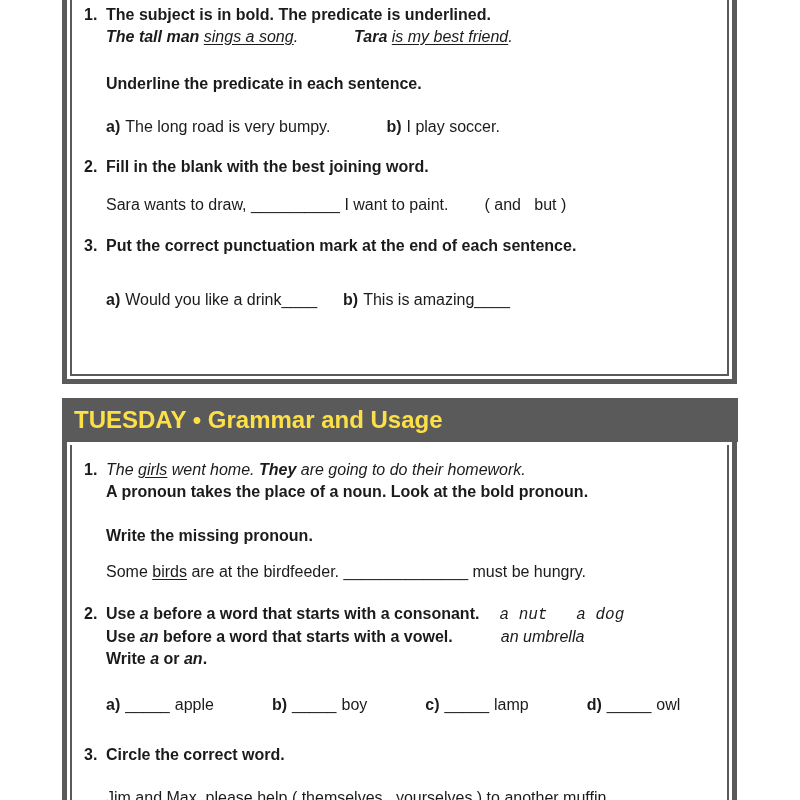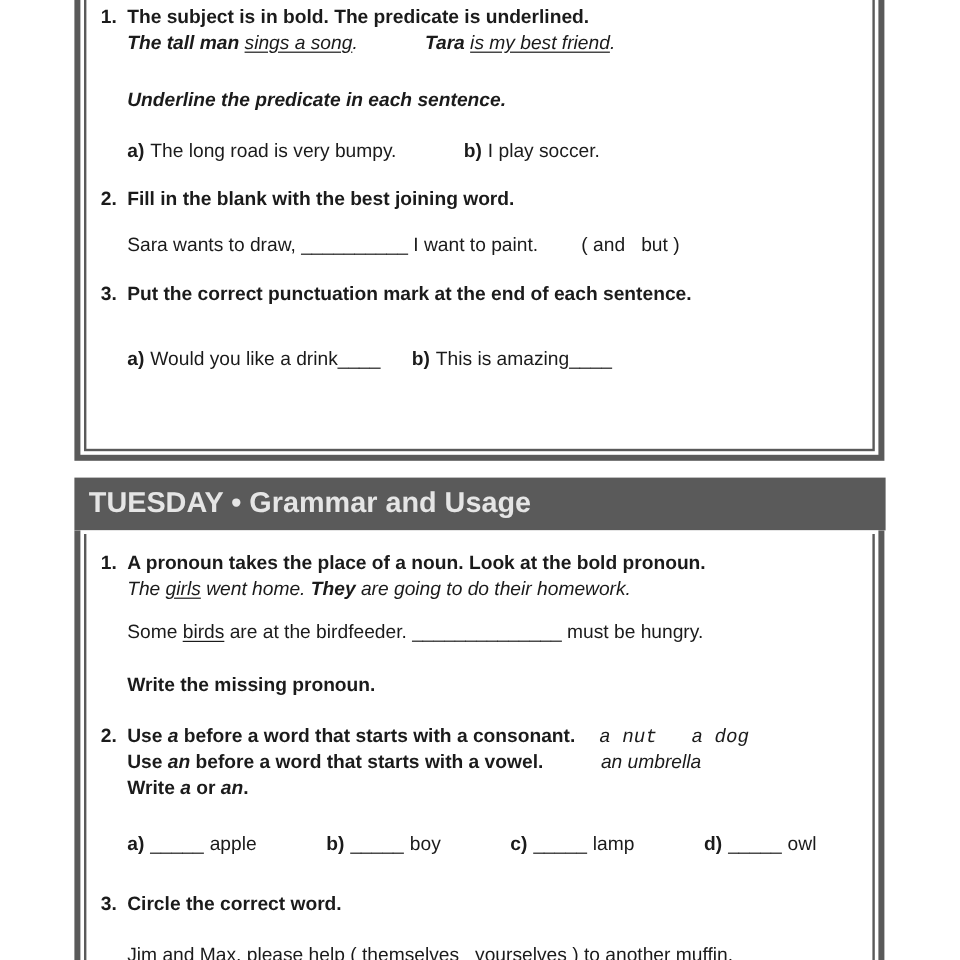--- a/index.html
+++ b/index.html
@@ -12,21 +12,21 @@
   
   .wbox{position:absolute;left:62px;width:675px;box-sizing:border-box;
         border:5px solid #5a5a5a;padding:3px;background:#fff;display:flex;}
   .wbox-inner{flex:1;border:2px solid #5a5a5a;box-sizing:border-box;}
   .box1{top:-24px;height:408px;}
   .box1 .wbox-inner{padding:18px 14px 0 12px;}
   .box2{top:442px;height:380px;border-top:none;border-bottom:none;}
   .box2 .wbox-inner{border-top:none;border-bottom:none;padding:14px 14px 0 12px;}
   
   .banner{position:absolute;left:62px;top:398px;width:676px;height:44px;box-sizing:border-box;
-          background:#5a5a5a;color:#e5e5e5;display:flex;align-items:center;
+          background:#5a5a5a;color:#fde047;display:flex;align-items:center;
           padding-left:12px;font-weight:bold;font-size:24px;}
   
   .q{display:flex;margin:0;}
   .qnum{flex:none;width:22px;font-weight:bold;}
   .qbody{flex:1;}
   .line{display:block;}
   .ind{padding-left:22px;}
   .b{font-weight:bold;}
   .i{font-style:italic;}
   .u{text-decoration:underline;text-underline-offset:2px;}
@@ -48,21 +48,21 @@
     <div class="wbox-inner">
 
       <div class="q">
         <span class="qnum" data-bind="monday.q1.number">1.</span>
         <span class="qbody">
           <span class="line b" data-bind="monday.q1.rule_line2">The subject is in bold. The predicate is underlined.</span>
           <span class="line"><span class="b i" data-bind="monday.q1.example1_subject">The tall man</span><span data-bind="monday.q1.example1_space"> </span><span class="i u" data-bind="monday.q1.example1_predicate">sings a song</span><span class="i" data-bind="monday.q1.example1_period">.</span><span class="b i ml56" data-bind="monday.q1.example2_subject">Tara</span><span data-bind="monday.q1.example2_space"> </span><span class="i u" data-bind="monday.q1.example2_predicate">is my best friend</span><span class="i" data-bind="monday.q1.example2_period">.</span></span>
         </span>
       </div>
 
-      <p class="ind b mt25" data-bind="monday.q1.instruction" style="margin-bottom:12px;font-style:italic;">Underline the predicate in each sentence.</p>
+      <p class="ind b mt25" data-bind="monday.q1.instruction" style="margin-bottom:12px;">Underline the predicate in each sentence.</p>
 
       <p class="ind mt21" style="margin-bottom:0;"><span class="b mr5" data-bind="monday.q1.item_a_label">a)</span><span data-bind="monday.q1.item_a_text">The long road is very bumpy.</span><span class="b ml56 mr5" data-bind="monday.q1.item_b_label">b)</span><span data-bind="monday.q1.item_b_text">I play soccer.</span></p>
 
       <div class="q mt18">
         <span class="qnum" data-bind="monday.q2.number">2.</span>
         <span class="qbody b" data-bind="monday.q2.prompt">Fill in the blank with the best joining word.</span>
       </div>
 
       <p class="ind mt36" style="margin-bottom:0;margin-top:16px;"><span data-bind="monday.q2.sentence_start">Sara wants to draw, </span><span data-bind="monday.q2.blank">__________</span><span data-bind="monday.q2.sentence_end"> I want to paint.</span><span class="ml36" data-bind="monday.q2.choices">( and   but )</span></p>
 
@@ -79,28 +79,28 @@
   <div class="banner">
     <span data-bind="tuesday.banner">TUESDAY • Grammar and Usage</span>
   </div>
 
   <div class="wbox box2">
     <div class="wbox-inner">
 
       <div class="q">
         <span class="qnum" data-bind="tuesday.q1.number">1.</span>
         <span class="qbody">
+          <span class="line i"><span data-bind="tuesday.q1.example_p1">The </span><span class="u" data-bind="tuesday.q1.example_noun">girls</span><span data-bind="tuesday.q1.example_p2"> went home. </span><span class="b" data-bind="tuesday.q1.example_pronoun">They</span><span data-bind="tuesday.q1.example_p3"> are going to do their homework.</span></span>
           <span class="line b" data-bind="tuesday.q1.rule">A pronoun takes the place of a noun. Look at the bold pronoun.</span>
-          <span class="line i"><span data-bind="tuesday.q1.example_p1">The </span><span class="u" data-bind="tuesday.q1.example_noun">girls</span><span data-bind="tuesday.q1.example_p2"> went home. </span><span class="b" data-bind="tuesday.q1.example_pronoun">They</span><span data-bind="tuesday.q1.example_p3"> are going to do their homework.</span></span>
         </span>
       </div>
 
+      <p class="ind b mt22" data-bind="tuesday.q1.instruction" style="margin-bottom:0;">Write the missing pronoun.</p>
+
       <p class="ind mt14" style="margin-bottom:0;"><span data-bind="tuesday.q1.sentence_p1">Some </span><span class="u" data-bind="tuesday.q1.sentence_noun">birds</span><span data-bind="tuesday.q1.sentence_p2"> are at the birdfeeder. </span><span data-bind="tuesday.q1.sentence_blank">______________</span><span data-bind="tuesday.q1.sentence_p3"> must be hungry.</span></p>
-
-      <p class="ind b mt22" data-bind="tuesday.q1.instruction" style="margin-bottom:0;">Write the missing pronoun.</p>
 
       <div class="q mt20">
         <span class="qnum" data-bind="tuesday.q2.number">2.</span>
         <span class="qbody">
           <span class="line"><span class="b" data-bind="tuesday.q2.rule1_pre">Use </span><span class="b i" data-bind="tuesday.q2.rule1_article">a</span><span class="b" data-bind="tuesday.q2.rule1_post"> before a word that starts with a consonant.</span><span class="i ml20" data-bind="tuesday.q2.rule1_examples">a nut   a dog</span></span>
           <span class="line"><span class="b" data-bind="tuesday.q2.rule2_pre">Use </span><span class="b i" data-bind="tuesday.q2.rule2_article">an</span><span class="b" data-bind="tuesday.q2.rule2_post"> before a word that starts with a vowel.</span><span class="i ml48" data-bind="tuesday.q2.rule2_examples">an umbrella</span></span>
           <span class="line"><span class="b" data-bind="tuesday.q2.rule3_pre">Write </span><span class="b i" data-bind="tuesday.q2.rule3_a">a</span><span class="b" data-bind="tuesday.q2.rule3_mid"> or </span><span class="b i" data-bind="tuesday.q2.rule3_an">an</span><span class="b" data-bind="tuesday.q2.rule3_end">.</span></span>
         </span>
       </div>
 

